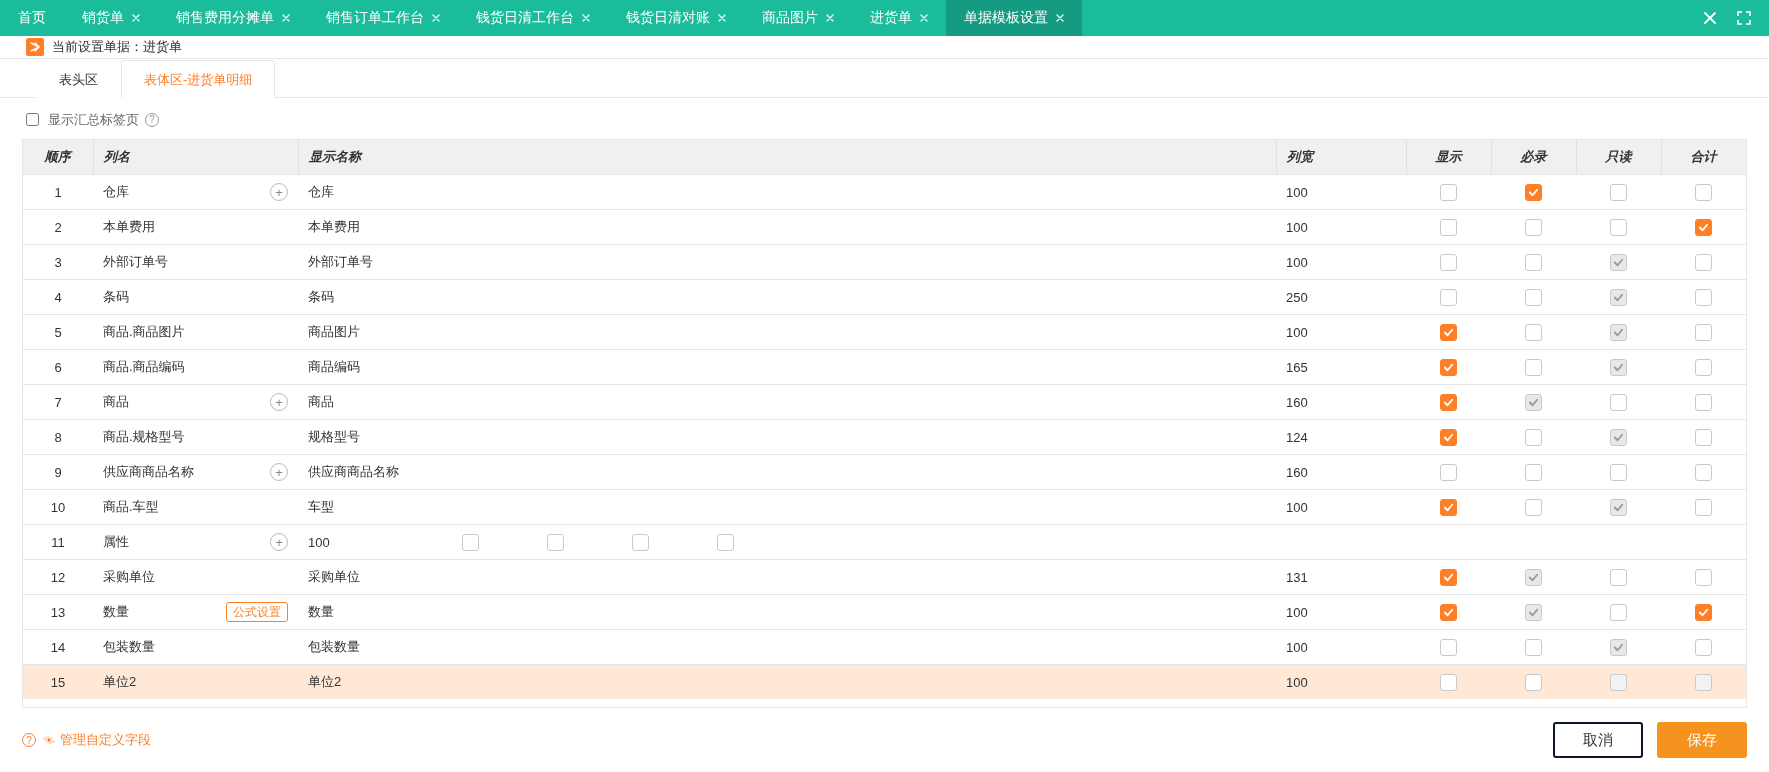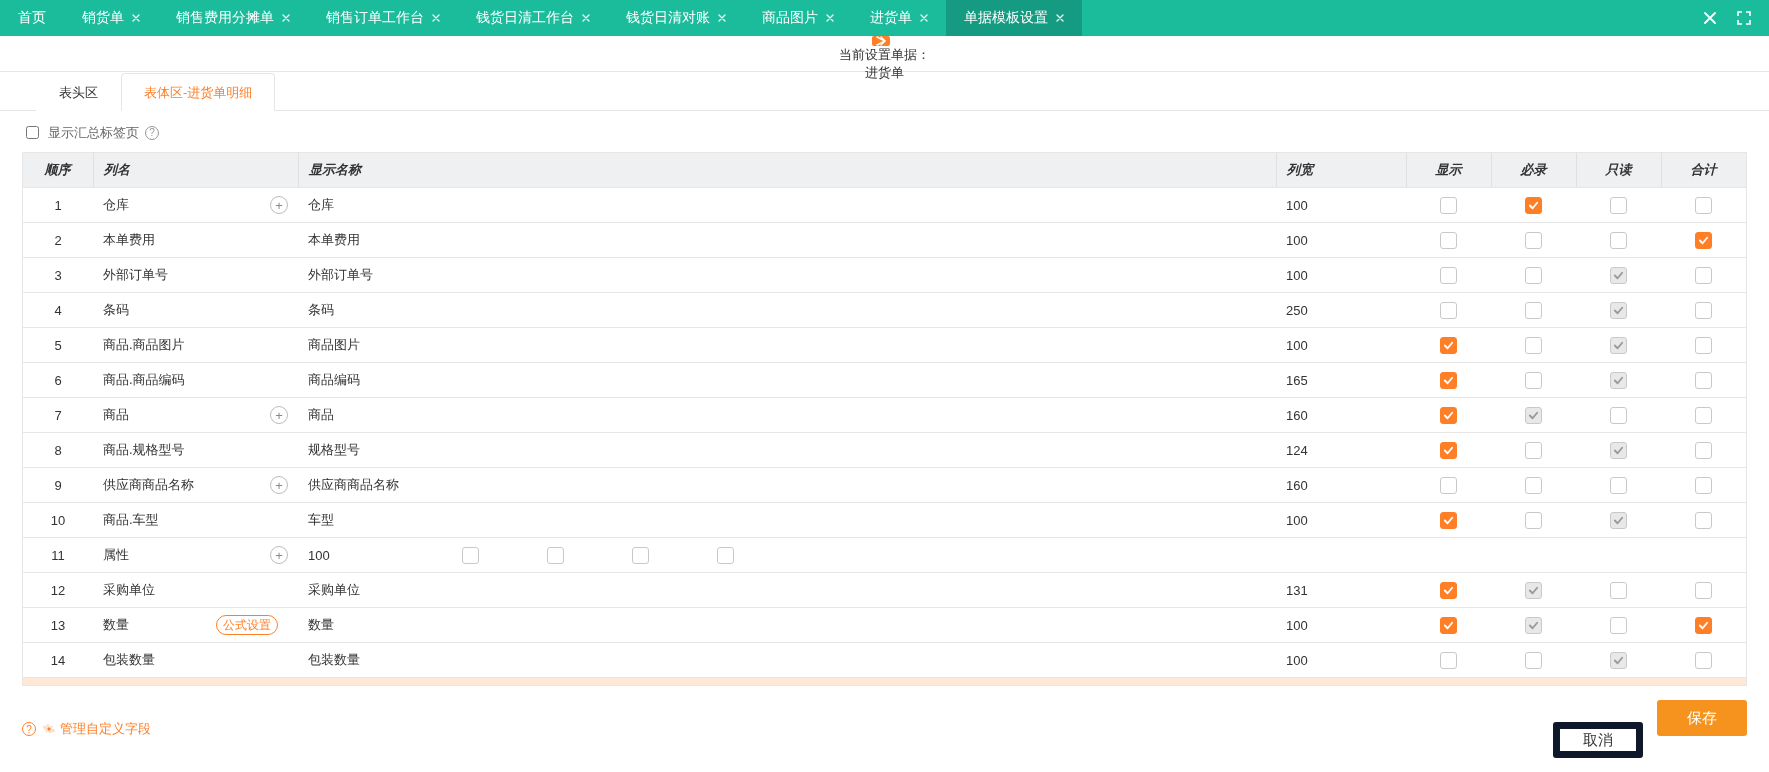--- a/index.html
+++ b/index.html
@@ -54,25 +54,24 @@
     display:flex;
     align-items:center;
     gap:20px;
     padding:0 18px;
   }
   .icon-btn{cursor:pointer;display:inline-flex;}
   
   .infoline{
     display:flex;
     align-items:center;
-    height:36px;
+    height:23px;
     padding:0 26px;
     font-size:13px;
     border-bottom:1px solid var(--border);
-    flex-direction:column;
   }
   .expand-toggle{
     width:18px;height:18px;
     background:var(--orange-bright);
     border-radius:2px;
     display:flex;align-items:center;justify-content:center;
     margin-right:8px;
     cursor:pointer;
   }
   
@@ -155,25 +154,25 @@
   .grid-header .cell + .cell{border-left:1px solid #e0e0e0;}
   .plus-circ{
     width:18px;height:18px;border:1px solid #bbb;border-radius:50%;
     display:inline-flex;align-items:center;justify-content:center;
     font-size:13px;color:#888;cursor:pointer;
     position:absolute;right:10px;
   }
   .formula-tag{
     border:1px solid var(--orange-bright);
     color:var(--orange-bright);
-    border-radius:10px;
+    border-radius:3px;
     padding:0 6px;
     font-size:12px;
     line-height:18px;
-    position:absolute;right:20px;
+    position:absolute;right:10px;
     cursor:pointer;
   }
   
   .chk{
     width:17px;height:17px;border:1px solid #c9c9c9;border-radius:3px;
     display:inline-flex;align-items:center;justify-content:center;
     background:#fff;cursor:pointer;
   }
   .chk.checked{background:var(--orange-bright);border-color:var(--orange-bright);}
   .chk.disabled{background:#f2f2f2;cursor:not-allowed;}
@@ -188,21 +187,21 @@
     padding:14px 22px;
     gap:6px;
   }
   .link{color:var(--orange-bright);cursor:pointer;display:flex;align-items:center;gap:4px;}
   .footer .actions{margin-left:auto;display:flex;gap:14px;}
   .btn{
     min-width:90px;height:36px;
     display:inline-flex;align-items:center;justify-content:center;
     border-radius:3px;cursor:pointer;font-size:15px;
   }
-  .btn-default{border:7px solid #0f172a;background:#fff;color:#333;margin-top:22px;}
+  .btn-default{border:2px solid #0f172a;background:#fff;color:#333;}
   .btn-primary{background:var(--orange);color:#fff;}
   
   .grid-body::-webkit-scrollbar{width:12px;}
   .grid-body::-webkit-scrollbar-thumb{background:#c7c7c7;border-radius:6px;}
   .grid-body::-webkit-scrollbar-track{background:#f0f0f0;}
 </style>
 </head>
 <body>
 
 <div class="topbar">

